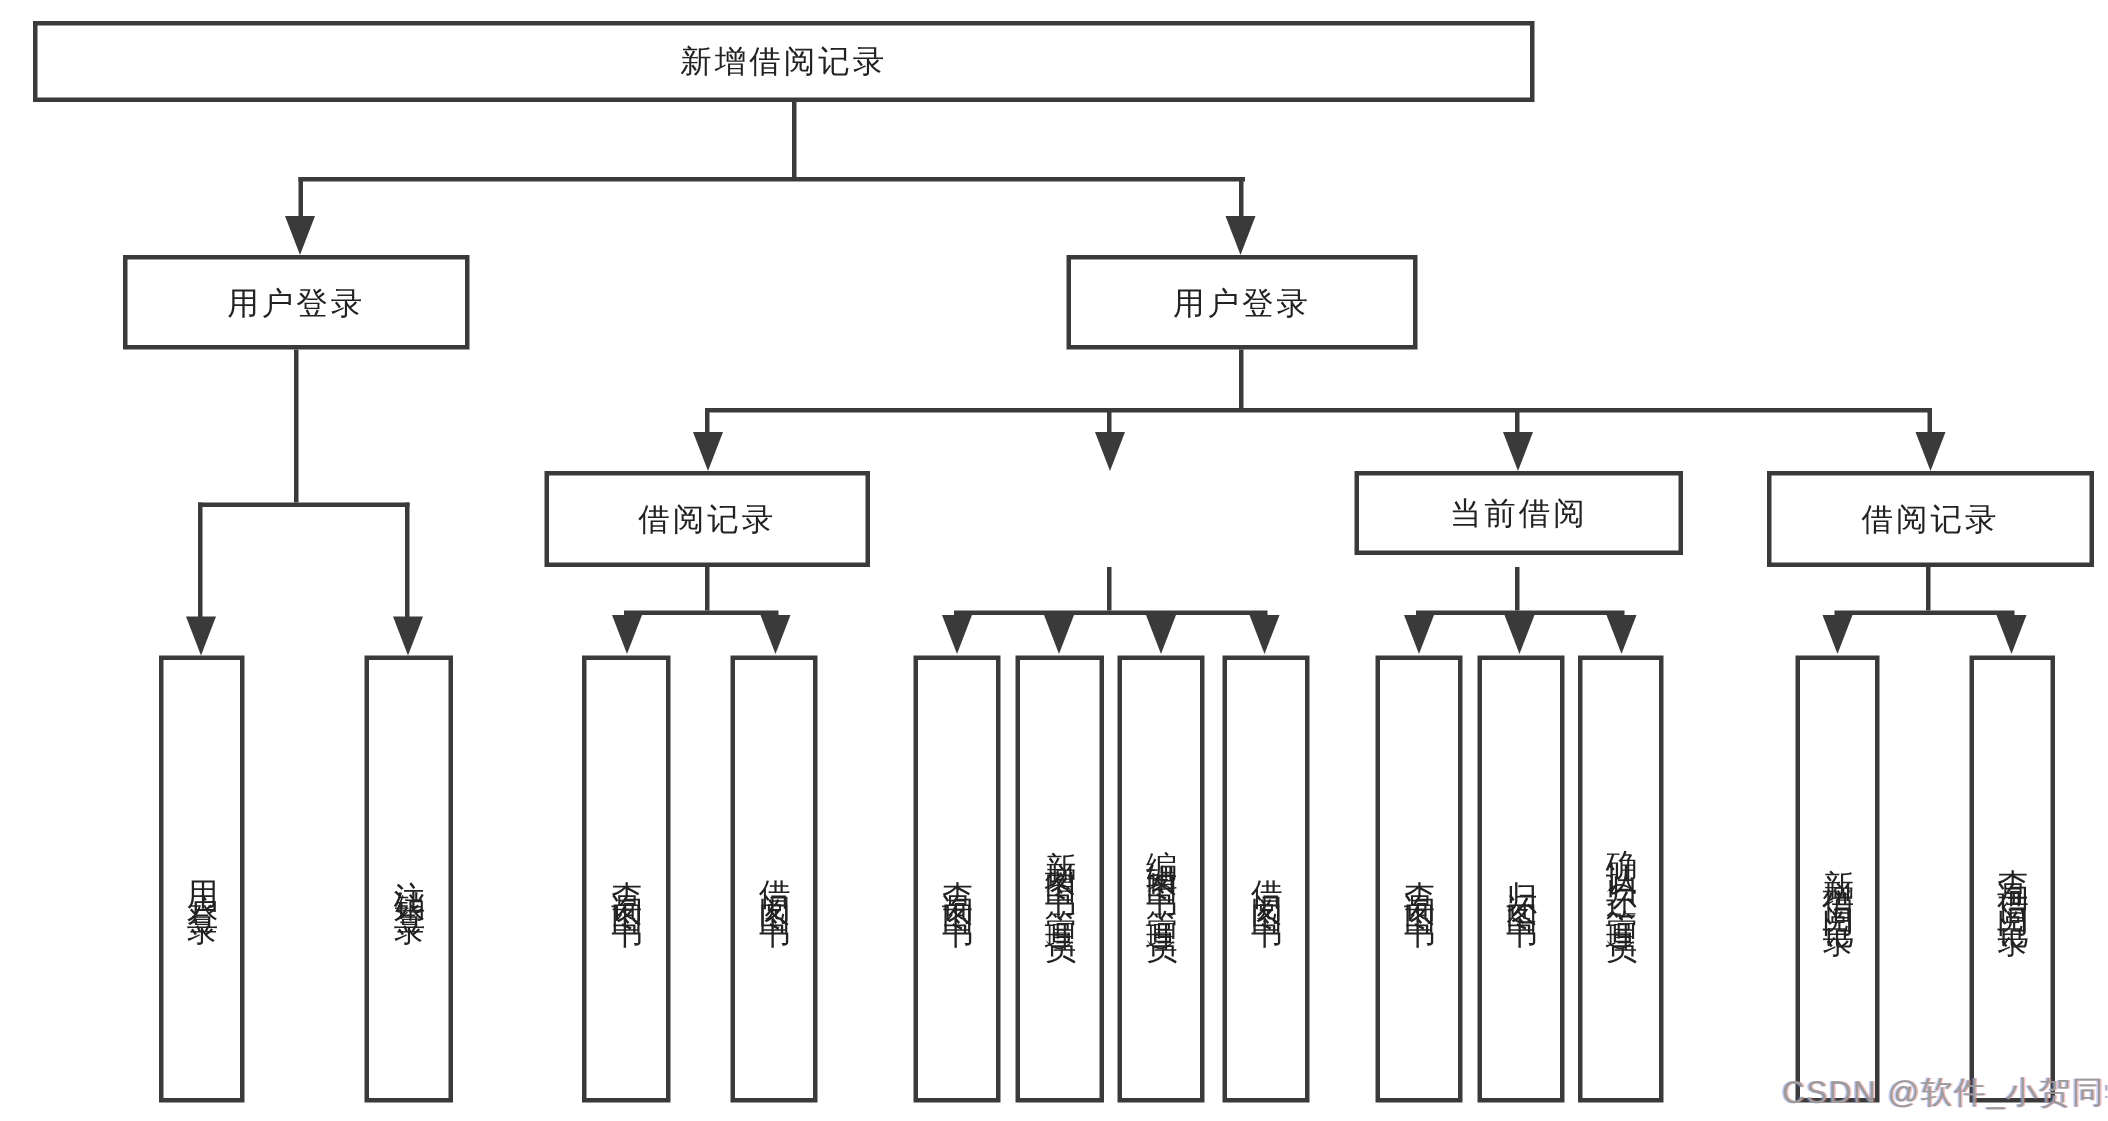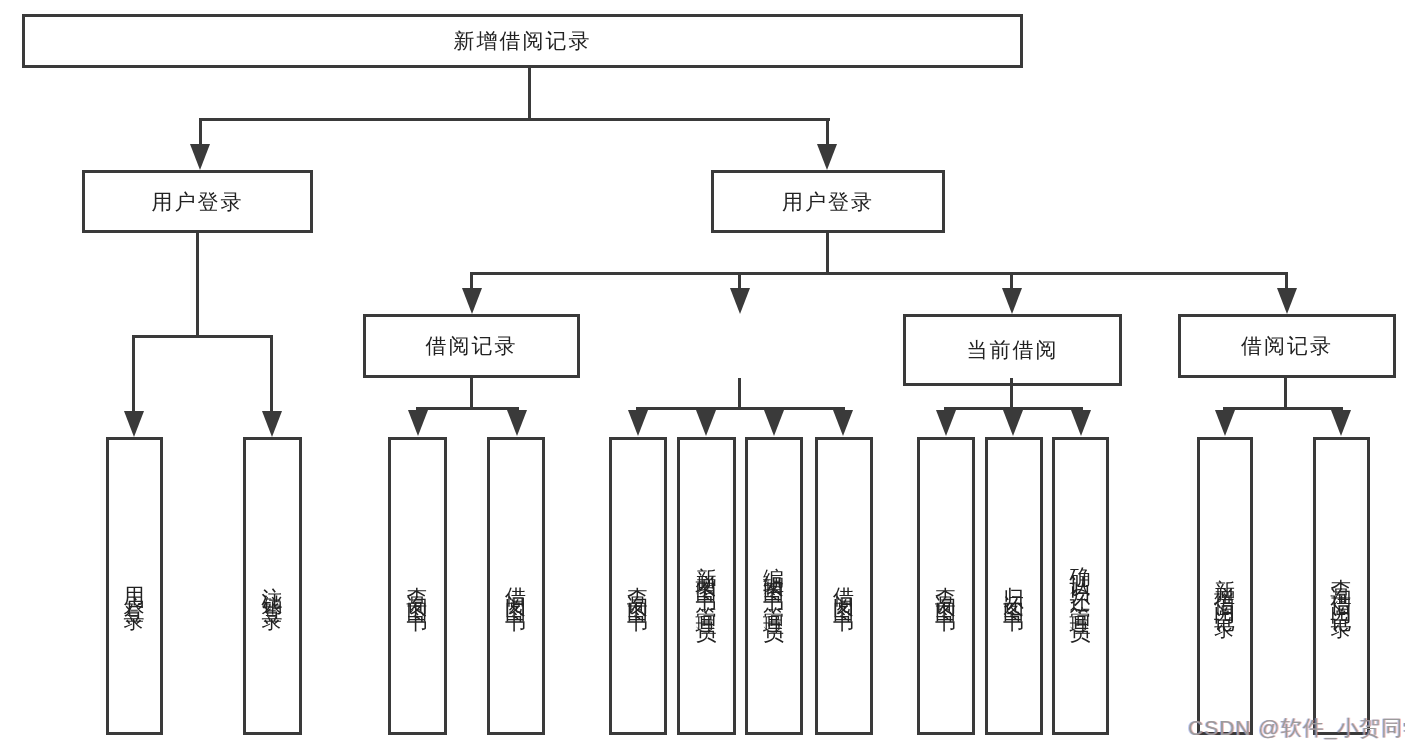--- a/index.html
+++ b/index.html
@@ -66,21 +66,21 @@
   <div class="vline" style="left:1010px;top:272px;height:18px"></div>
   <div class="vline" style="left:1285px;top:272px;height:18px"></div>
   <div class="arrow" style="left:462px;top:288px"></div>
   <div class="arrow" style="left:730px;top:288px"></div>
   <div class="arrow" style="left:1002px;top:288px"></div>
   <div class="arrow" style="left:1277px;top:288px"></div>
 
   <div class="box" style="left:363px;top:314px;width:217px;height:64px">
     <span class="hlabel">借阅记录</span>
   </div>
-  <div class="box" style="left:903px;top:314px;width:219px;height:72px">
+  <div class="box" style="left:903px;top:314px;width:219px;height:56px">
     <span class="hlabel">当前借阅</span>
   </div>
   <div class="box" style="left:1178px;top:314px;width:218px;height:64px">
     <span class="hlabel">借阅记录</span>
   </div>
 
   <div class="vline" style="left:470px;top:378px;height:29px"></div>
   <div class="hline" style="left:416px;top:407px;width:103px"></div>
   <div class="arrow" style="left:408px;top:410px"></div>
   <div class="arrow" style="left:507px;top:410px"></div>

